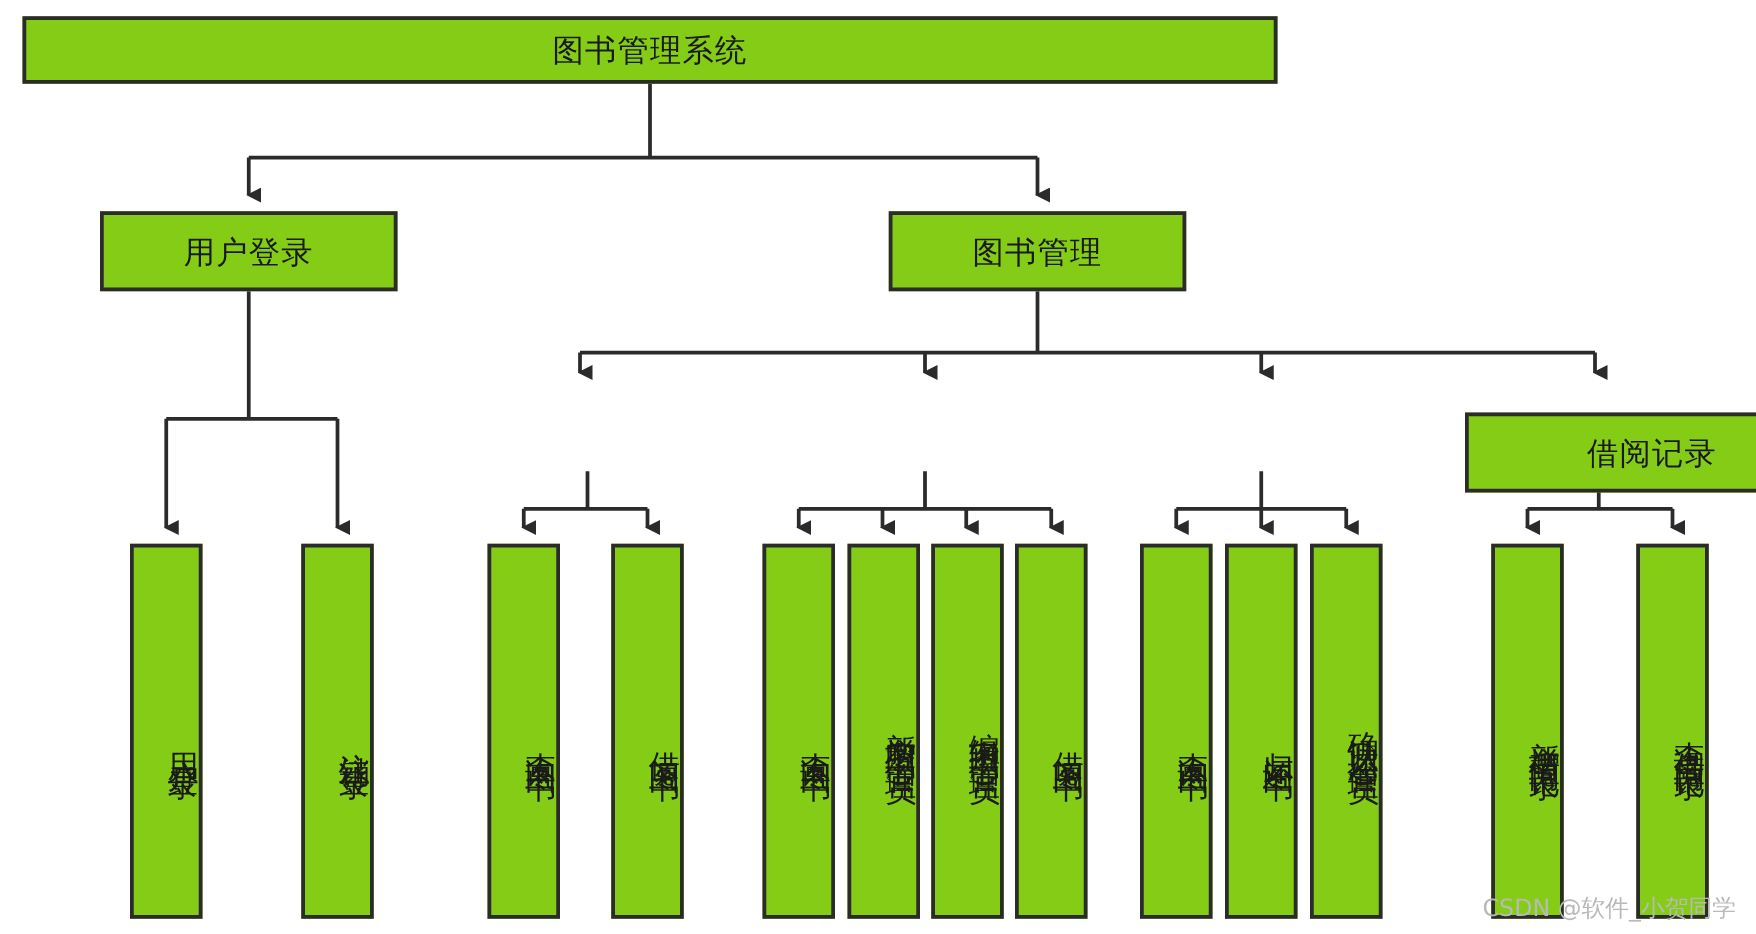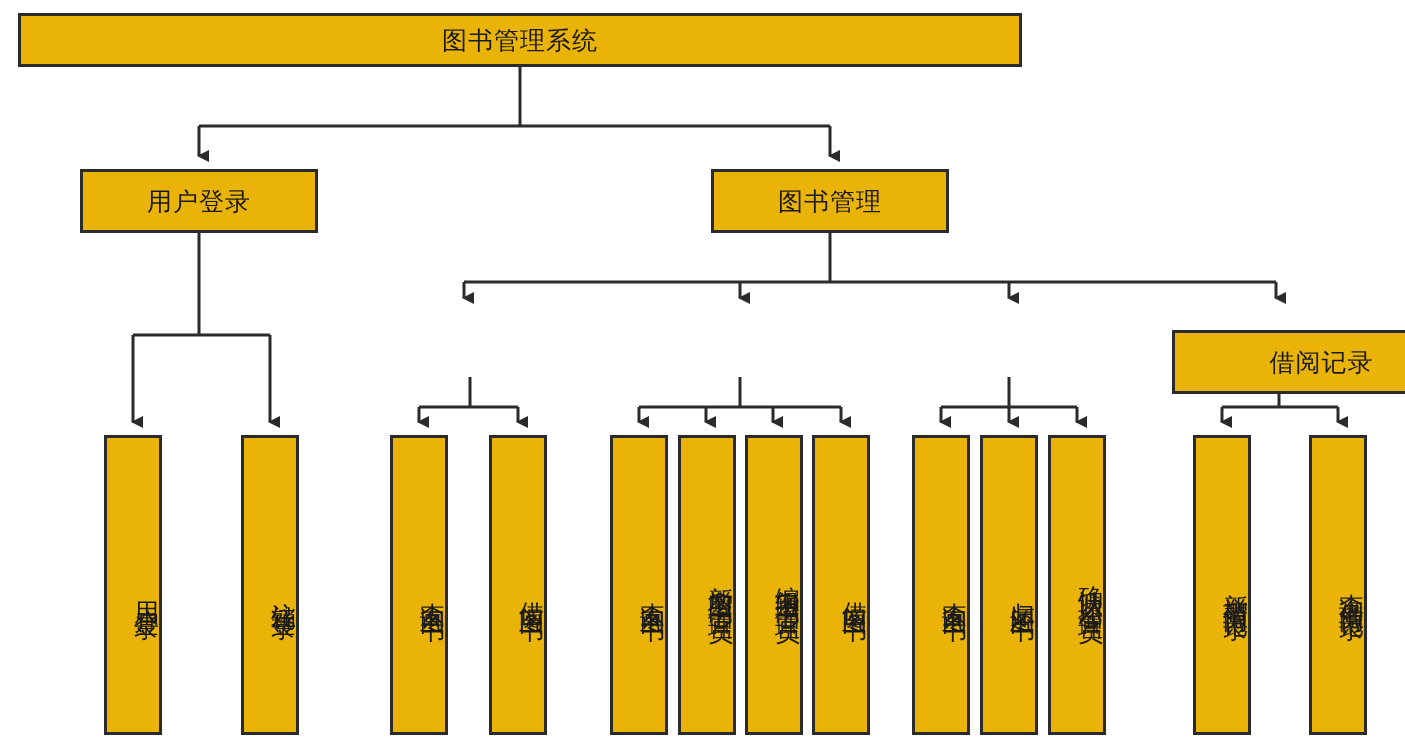--- a/index.html
+++ b/index.html
@@ -20,21 +20,21 @@
     left: 0;
     top: 0;
     width: 1405px;
     height: 747px;
     pointer-events: none;
   }
   .node {
     position: absolute;
     box-sizing: border-box;
     border: 3px solid #2b2b2b;
-    background: #eab308;
+    background: #84cc16;
     display: flex;
     align-items: center;
     justify-content: center;
     color: #1a1a1a;
   }
   .node.h {
     font-size: 25px;
     letter-spacing: 1px;
   }
   .node.v {
@@ -174,14 +174,15 @@
     <span class="lbl">确认归还（管理员）</span>
   </div>
 
   <div class="node v tall" style="left:1193px; top:435px; width:58px; height:300px;">
     <span class="lbl">新增借阅记录</span>
   </div>
   <div class="node v tall" style="left:1309px; top:435px; width:58px; height:300px;">
     <span class="lbl">查询借阅记录</span>
   </div>
 
+  <div id="watermark">CSDN @软件_小贺同学</div>
 
 </div>
 
 </body></html>

